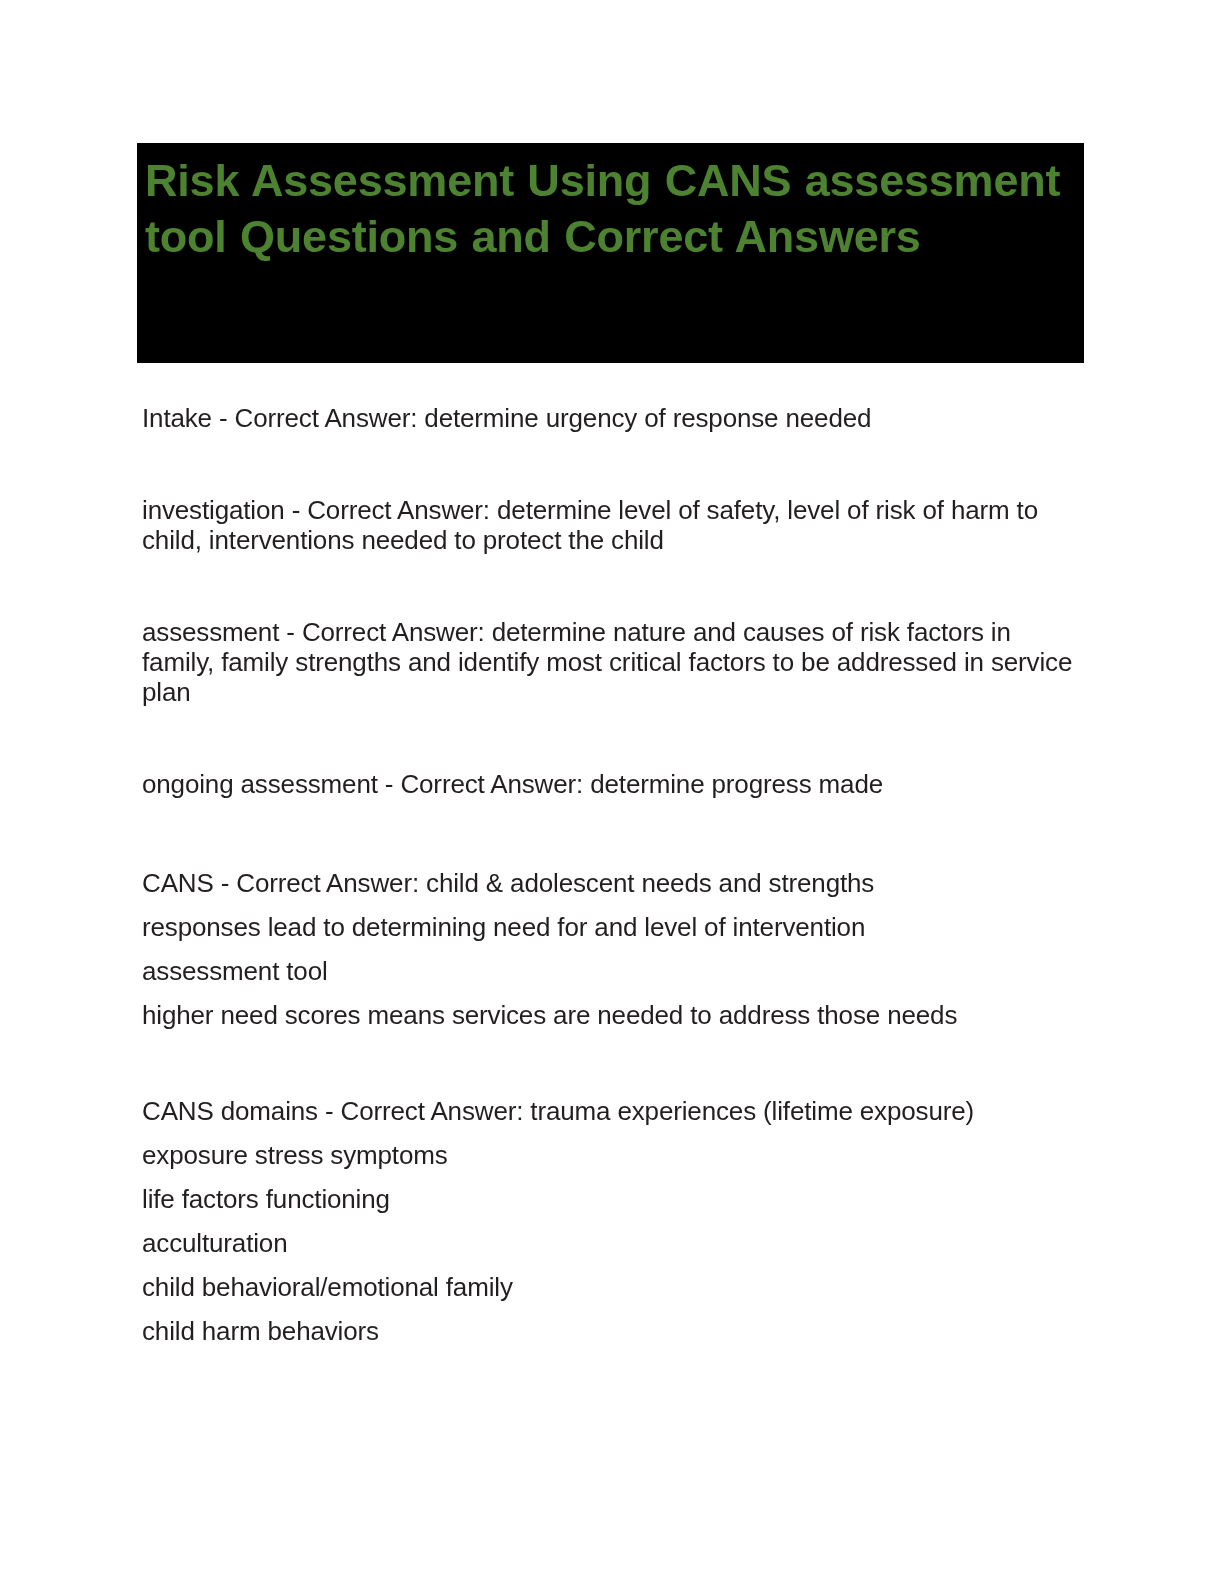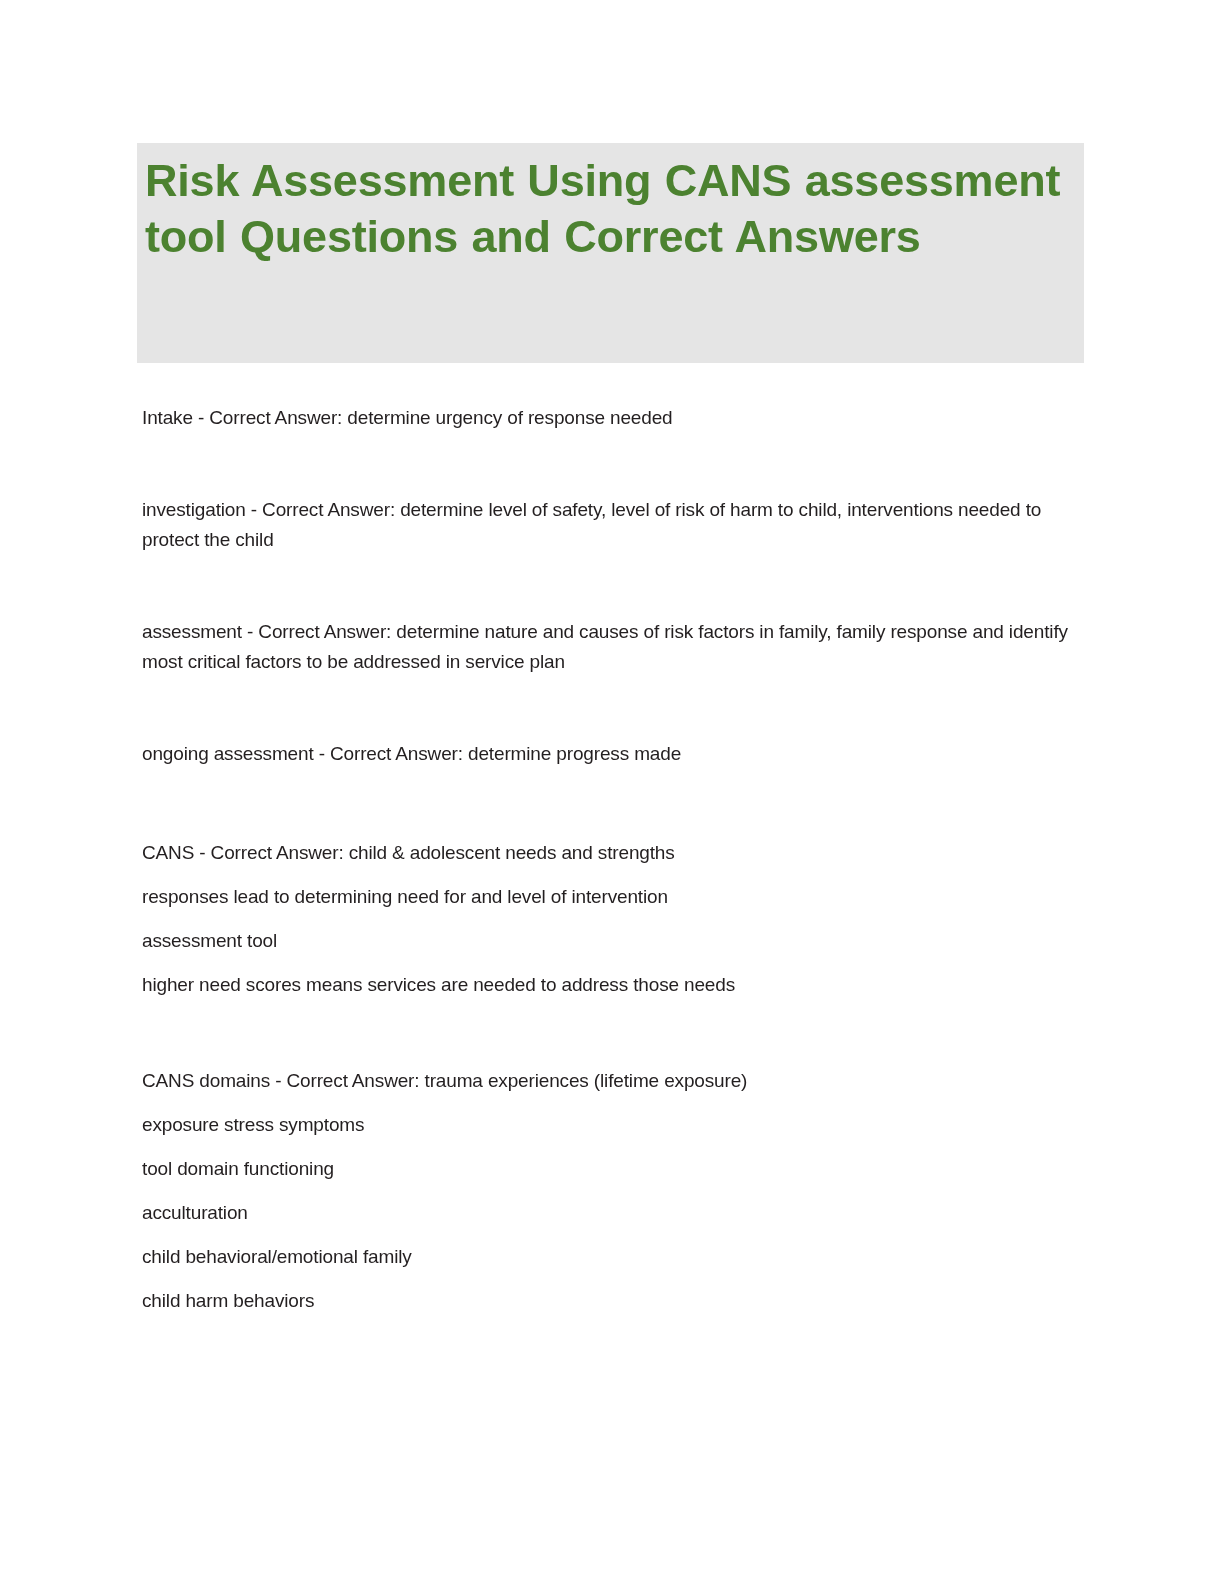--- a/index.html
+++ b/index.html
@@ -23,21 +23,21 @@
     overflow: hidden;
   }
 
   
   .title-band {
     position: absolute;
     left: 137px;
     top: 143px;
     width: 947px;
     min-height: 220px;
-    background: #e5e5e5;
+    background: #000000;
     box-sizing: border-box;
     padding: 10px 16px 58px 8px;
   }
 
   .doc-title {
     margin: 0;
     color: #4c8230;
     font-family: "Liberation Sans", sans-serif;
     font-weight: bold;
     font-size: 45px;
@@ -61,21 +61,21 @@
 
   .qa-block:last-child {
     margin-bottom: 0;
   }
 
   .qa-line {
     margin: 0;
     padding: 0;
     color: #231f20;
     font-family: "Liberation Sans", sans-serif;
-    font-size: 19px;
+    font-size: 26px;
     line-height: 44px;
     font-weight: normal;
     letter-spacing: -0.15px;
     white-space: normal;
   }
 
   .qa-block.para {
     margin-bottom: 62px;
   }
   .qa-block.para .qa-line {
@@ -104,34 +104,34 @@
   </div>
 
   <div class="content">
       <div class="qa-block single">
         <p class="qa-line">Intake - Correct Answer: determine urgency of response needed</p>
       </div>
       <div class="qa-block para">
         <p class="qa-line">investigation - Correct Answer: determine level of safety, level of risk of harm to child, interventions needed to protect the child</p>
       </div>
       <div class="qa-block para">
-        <p class="qa-line">assessment - Correct Answer: determine nature and causes of risk factors in family, family response and identify most critical factors to be addressed in service plan</p>
+        <p class="qa-line">assessment - Correct Answer: determine nature and causes of risk factors in family, family strengths and identify most critical factors to be addressed in service plan</p>
       </div>
       <div class="qa-block single">
         <p class="qa-line">ongoing assessment - Correct Answer: determine progress made</p>
       </div>
       <div class="qa-block list">
         <p class="qa-line">CANS - Correct Answer: child &amp; adolescent needs and strengths</p>
         <p class="qa-line">responses lead to determining need for and level of intervention</p>
         <p class="qa-line">assessment tool</p>
         <p class="qa-line">higher need scores means services are needed to address those needs</p>
       </div>
       <div class="qa-block list">
         <p class="qa-line">CANS domains - Correct Answer: trauma experiences (lifetime exposure)</p>
         <p class="qa-line">exposure stress symptoms</p>
-        <p class="qa-line">tool domain functioning</p>
+        <p class="qa-line">life factors functioning</p>
         <p class="qa-line">acculturation</p>
         <p class="qa-line">child behavioral/emotional family</p>
         <p class="qa-line">child harm behaviors</p>
       </div>
     </div>
 
 </div>
 
 </body></html>

